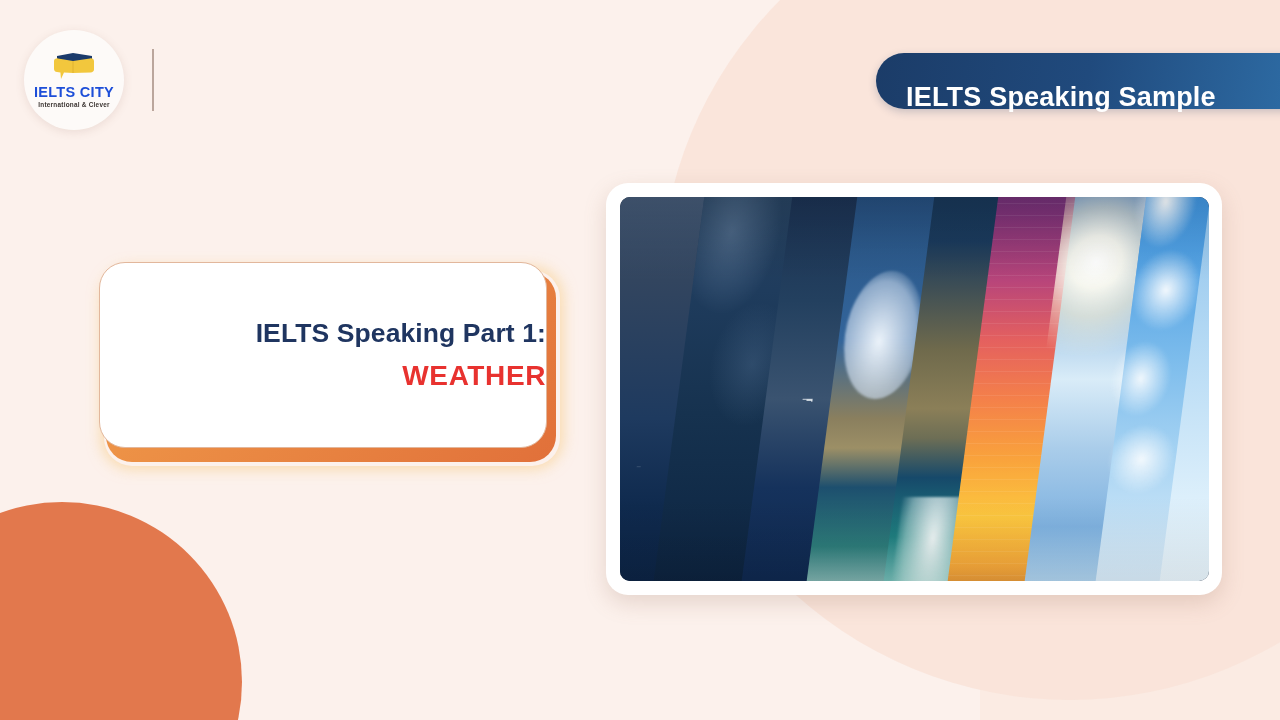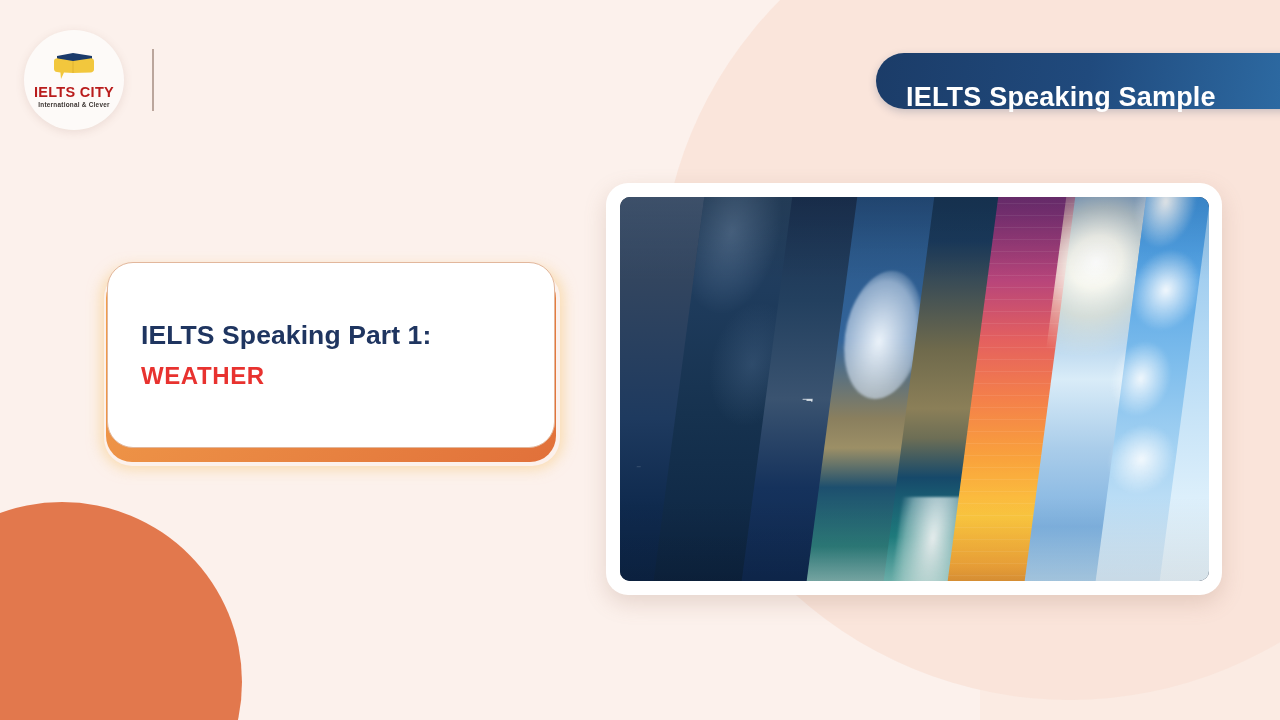--- a/index.html
+++ b/index.html
@@ -73,21 +73,21 @@
   .logo-mark {
     width: 52px;
     height: 30px;
     position: relative;
     margin-bottom: 3px;
   }
   .logo-name {
     font-size: 14.5px;
     font-weight: 700;
     letter-spacing: .3px;
-    color: #b91c1c;
+    color: #1d4ed8;
     line-height: 1;
   }
   .logo-tag {
     font-size: 6.4px;
     font-weight: 600;
     color: #3A3330;
     letter-spacing: .25px;
     margin-top: 2.5px;
     line-height: 1;
   }
@@ -151,41 +151,42 @@
     position: absolute;
     left: 8px;
     top: 8px;
     width: 456px;
     height: 196px;
     border-radius: 28px;
     box-shadow: 0 0 14px 3px rgba(247,200,120,.55);
   }
   .title-card {
     position: absolute;
-    left: 11px;
+    left: 3px;
     top: 0;
     width: 448px;
     height: 186px;
     border-radius: 26px;
     background: #FFFFFF;
     border: 1.4px solid #E2B79C;
     display: flex;
     flex-direction: column;
     justify-content: center;
     padding-left: 33px;
+    align-items: flex-end;
   }
   .title-line1 {
     font-size: 26.5px;
     font-weight: 700;
     color: #1F3560;
     letter-spacing: .1px;
     line-height: 1.25;
   }
   .title-line2 {
-    font-size: 24px;
+    font-size: 28px;
     font-weight: 700;
     color: #E8322F;
     letter-spacing: .6px;
     line-height: 1.25;
     margin-top: 8px;
   }
 
   
   .photo-frame {
     position: absolute;

